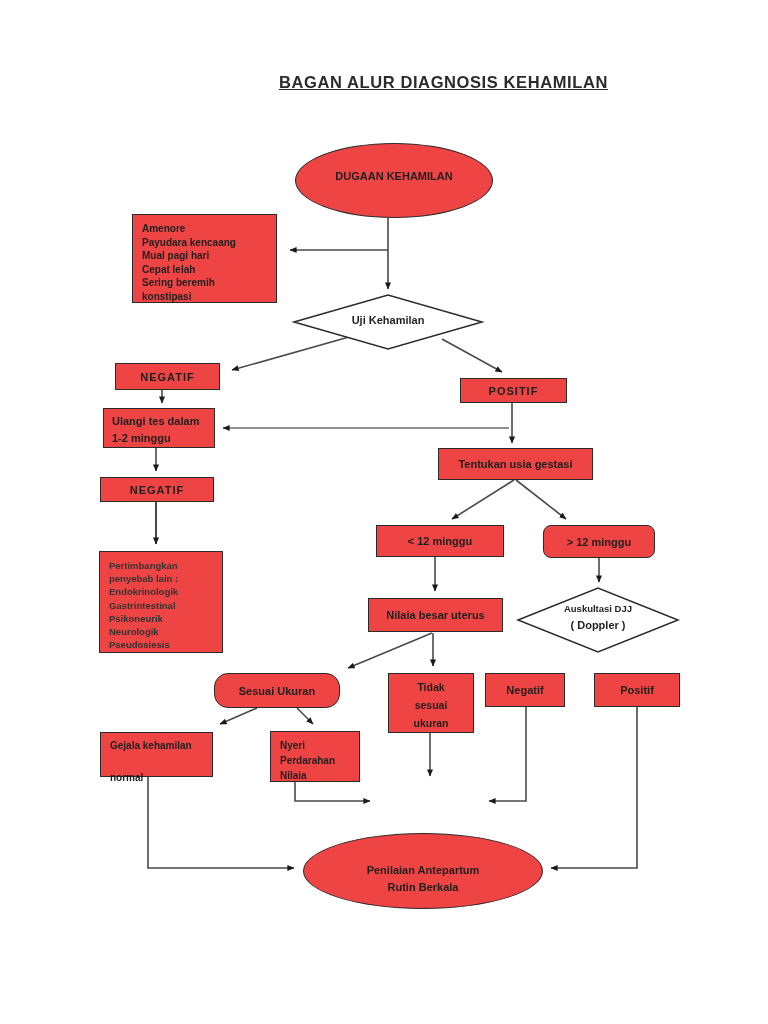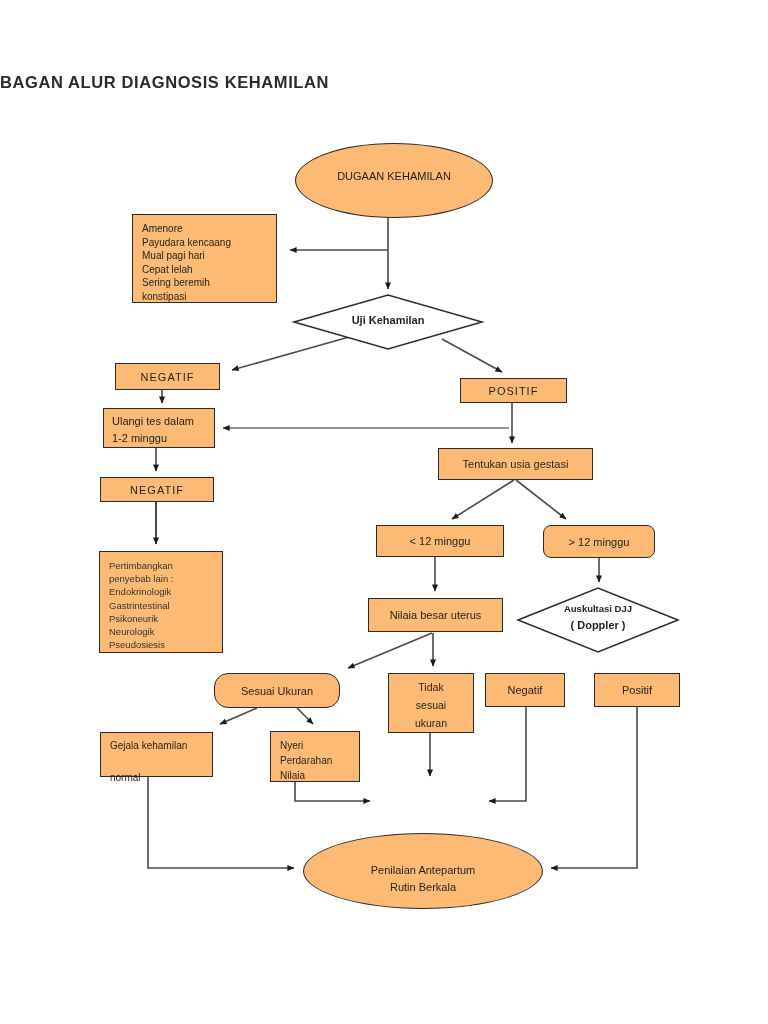--- a/index.html
+++ b/index.html
@@ -1,23 +1,23 @@
 <!DOCTYPE html>
 <html><head>
 <meta charset="utf-8">
 <style>
   html,body{margin:0;padding:0;}
   body{width:768px;height:1024px;background:#ffffff;position:relative;overflow:hidden;
        font-family:"Liberation Sans",sans-serif;}
   .canvas{position:absolute;inset:0;width:768px;height:1024px;}
   svg.wires{position:absolute;left:0;top:0;z-index:1;}
-  .title{position:absolute;left:0;top:73px;width:608px;text-align:left;z-index:3;
-         font-size:16.5px;font-weight:600;letter-spacing:.6px;color:#2b2b2b;}
-  .node{position:absolute;box-sizing:border-box;background:#fdba74;border:1.5px solid #2b2b2b;
-        color:#1f1f1f;font-weight:normal;font-size:11px;z-index:2;
+  .title{position:absolute;left:0;top:73px;width:608px;text-align:right;z-index:3;
+         font-size:16.5px;font-weight:600;letter-spacing:.6px;color:#2b2b2b;text-decoration:underline;}
+  .node{position:absolute;box-sizing:border-box;background:#ef4444;border:1.5px solid #2b2b2b;
+        color:#1f1f1f;font-weight:bold;font-size:11px;z-index:2;
         display:flex;align-items:center;justify-content:center;text-align:center;}
   .ellipse{border-radius:50%;}
   .multi{flex-direction:column;align-items:flex-start;justify-content:flex-start;text-align:left;}
   .caps{letter-spacing:1px;}
   .dlabel{position:absolute;z-index:3;border:0;background:transparent;color:#1f1f1f;
           font-weight:bold;text-align:center;}
   
   .n-start{left:295px;top:143px;width:198px;height:75px;padding-bottom:10px;}
   .n-symptoms{left:132px;top:214px;width:145px;height:89px;font-size:10px;line-height:13.5px;padding:7px 16px 0 9px;}
   .n-neg1{left:115px;top:363px;width:105px;height:27px;}

